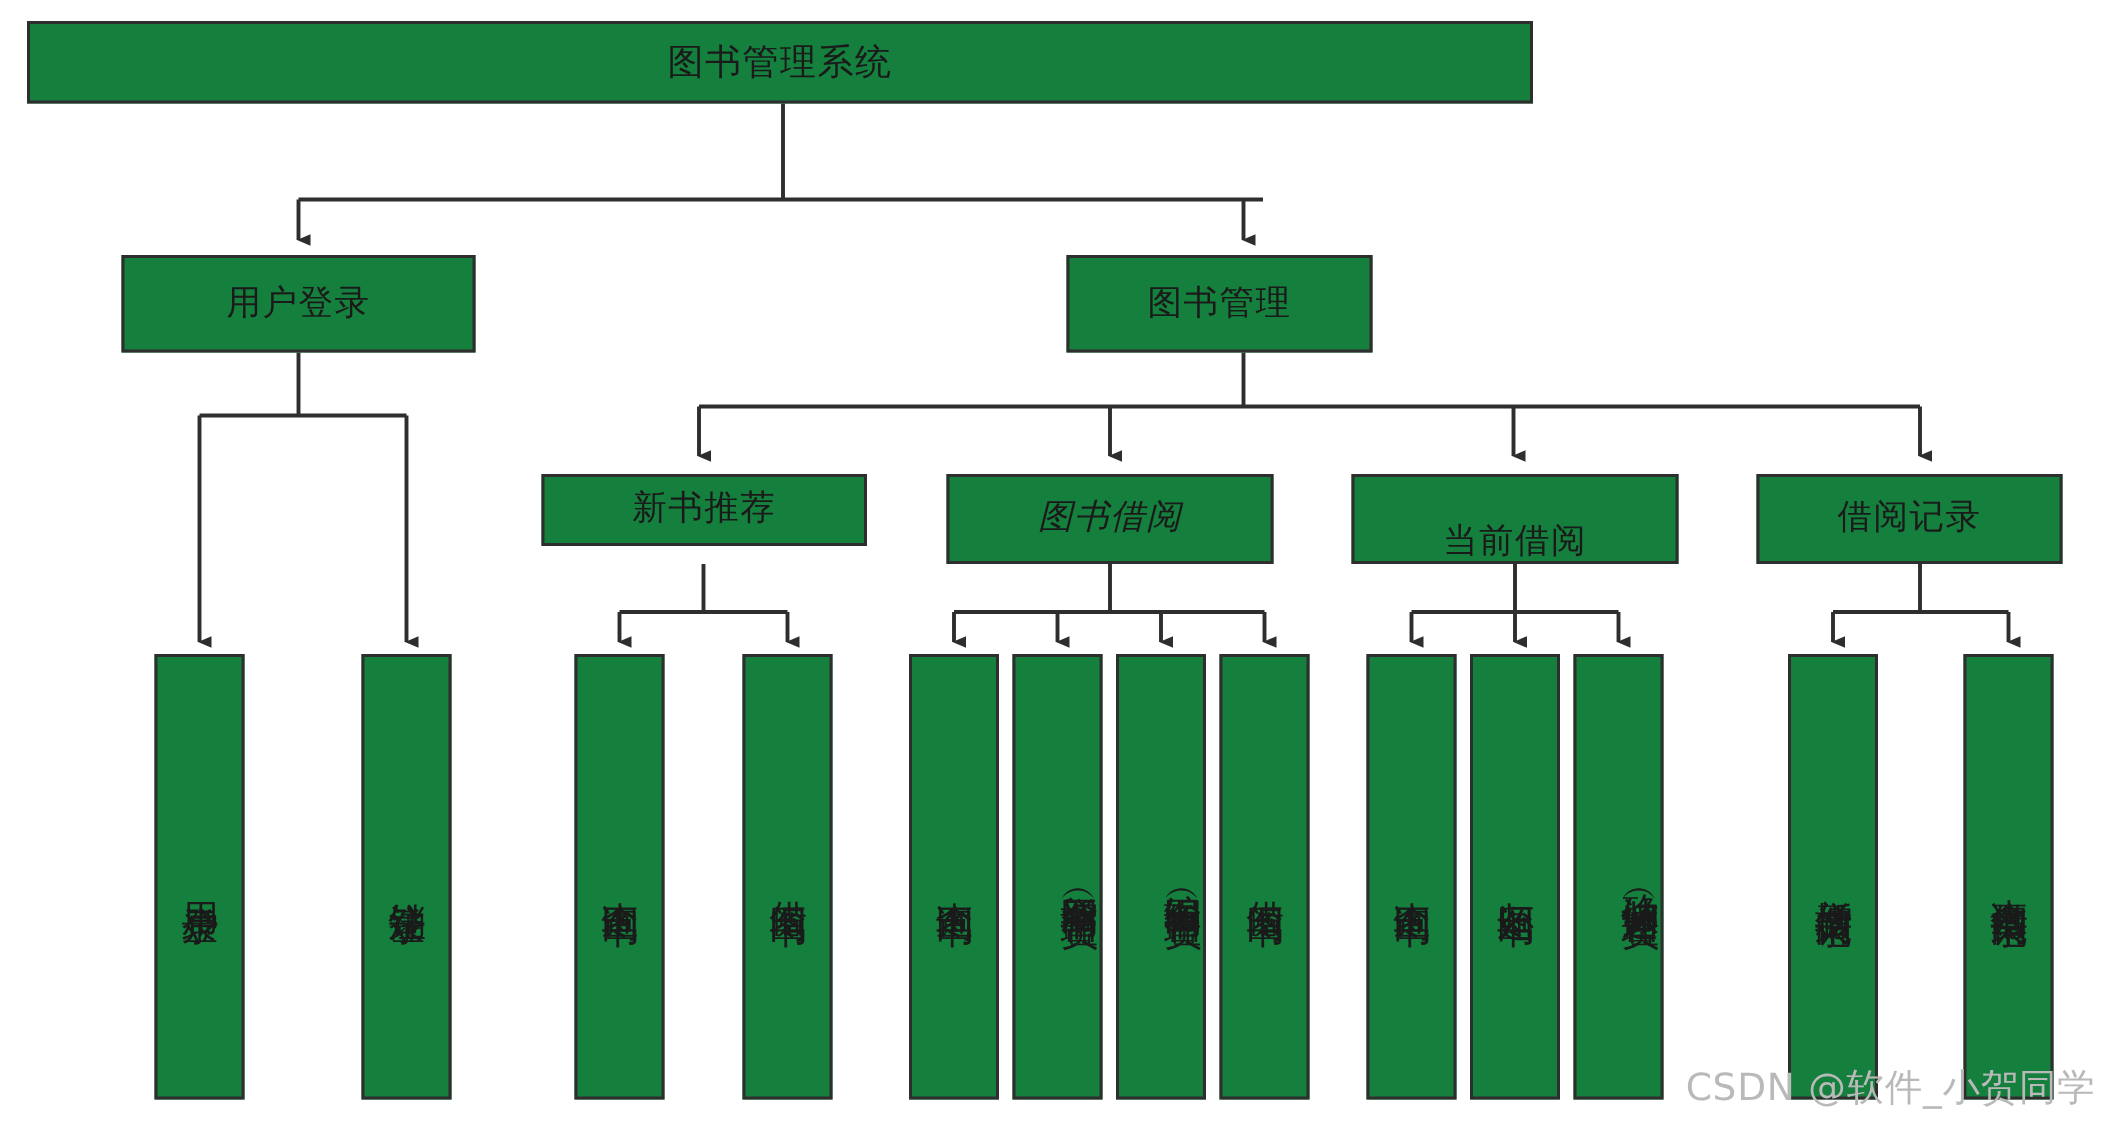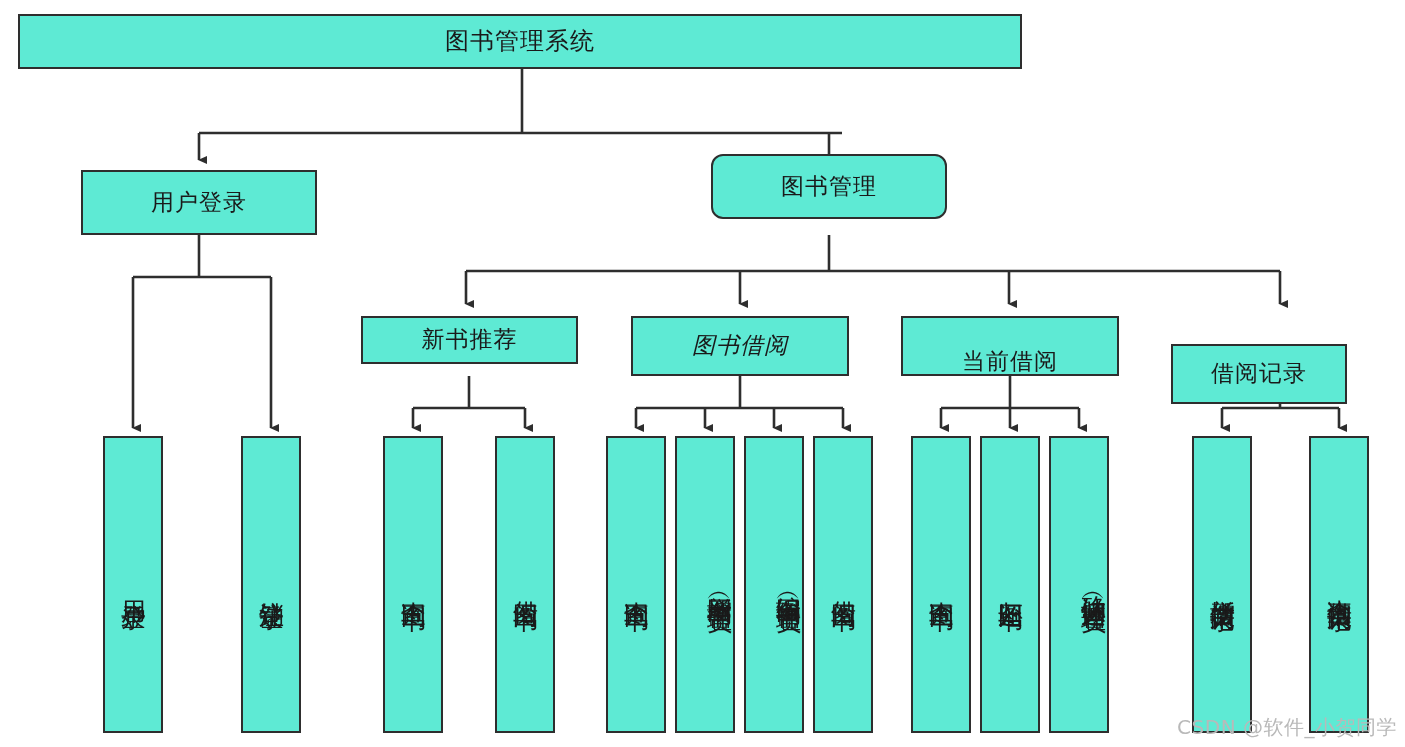--- a/index.html
+++ b/index.html
@@ -18,21 +18,21 @@
     position: absolute;
     left: 0;
     top: 0;
     width: 1405px;
     height: 747px;
   }
   .node-box {
     position: absolute;
     box-sizing: border-box;
     border: 2.5px solid #2e2e2e;
-    background: #5eead4;
+    background: #15803d;
     display: flex;
     align-items: center;
     justify-content: center;
     color: #1a1a1a;
   }
   .node-h {
     font-size: 23px;
     letter-spacing: 1px;
     line-height: 1.1;
   }
@@ -59,21 +59,21 @@
     left: 0;
     top: 0;
     width: 1405px;
     height: 747px;
     pointer-events: none;
   }
   .watermark {
     position: absolute;
     right: 8px;
     bottom: 6px;
-    font-size: 20px;
+    font-size: 25px;
     color: #b9b9b9;
     letter-spacing: 0.5px;
     white-space: nowrap;
     margin-left: 14px;
   }
 </style>
 </head>
 <body>
 
 <div id="diagram-root">
@@ -129,34 +129,34 @@
     </g>
   </svg>
 
   <div class="node-box node-h node-root" style="left:18px; top:14px; width:1004px; height:55px;">
     <span>图书管理系统</span>
   </div>
 
   <div class="node-box node-h" style="left:81px; top:170px; width:236px; height:65px;">
     <span>用户登录</span>
   </div>
-  <div class="node-box node-h" style="left:711px; top:154px; width:236px; height:65px;border-radius:12px;">
+  <div class="node-box node-h" style="left:711px; top:170px; width:204px; height:65px;">
     <span>图书管理</span>
   </div>
 
   <div class="node-box node-h" style="left:361px; top:316px; width:217px; height:48px;">
     <span>新书推荐</span>
   </div>
   <div class="node-box node-h" style="left:631px; top:316px; width:218px; height:60px;font-style:italic;">
     <span>图书借阅</span>
   </div>
   <div class="node-box node-h" style="left:901px; top:316px; width:218px; height:60px;align-items:flex-end;">
     <span>当前借阅</span>
   </div>
-  <div class="node-box node-h" style="left:1171px; top:316px; width:176px; height:60px;margin-top:28px;">
+  <div class="node-box node-h" style="left:1171px; top:316px; width:204px; height:60px;">
     <span>借阅记录</span>
   </div>
 
   <div class="node-box node-v" style="left:103px; top:436px; width:60px; height:297px;">
     <span>用户登录</span>
   </div>
   <div class="node-box node-v" style="left:241px; top:436px; width:60px; height:297px;">
     <span>注销登录</span>
   </div>
 

